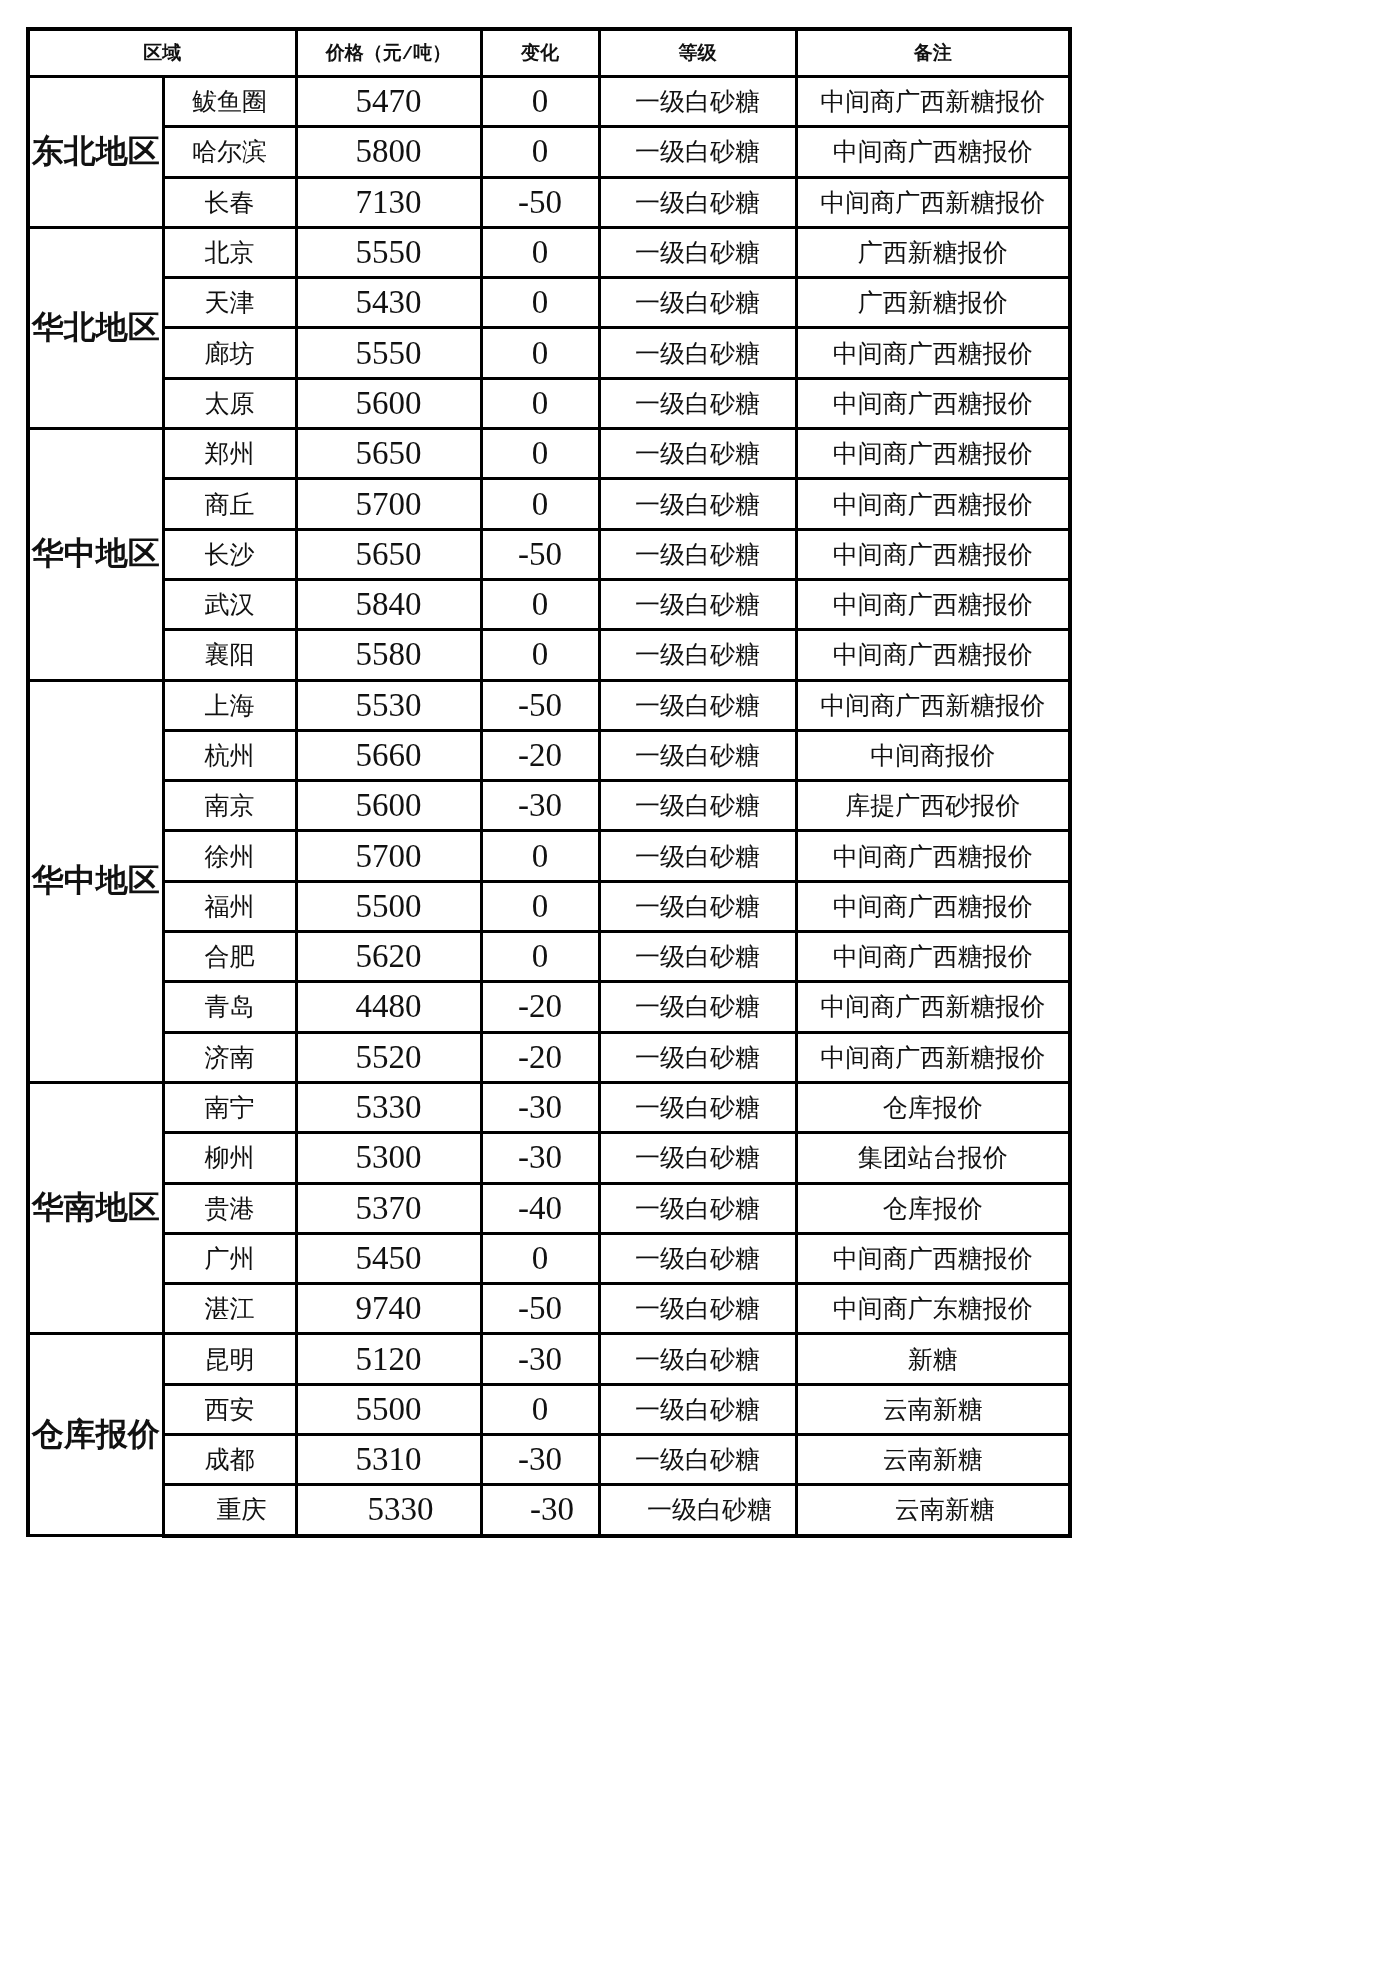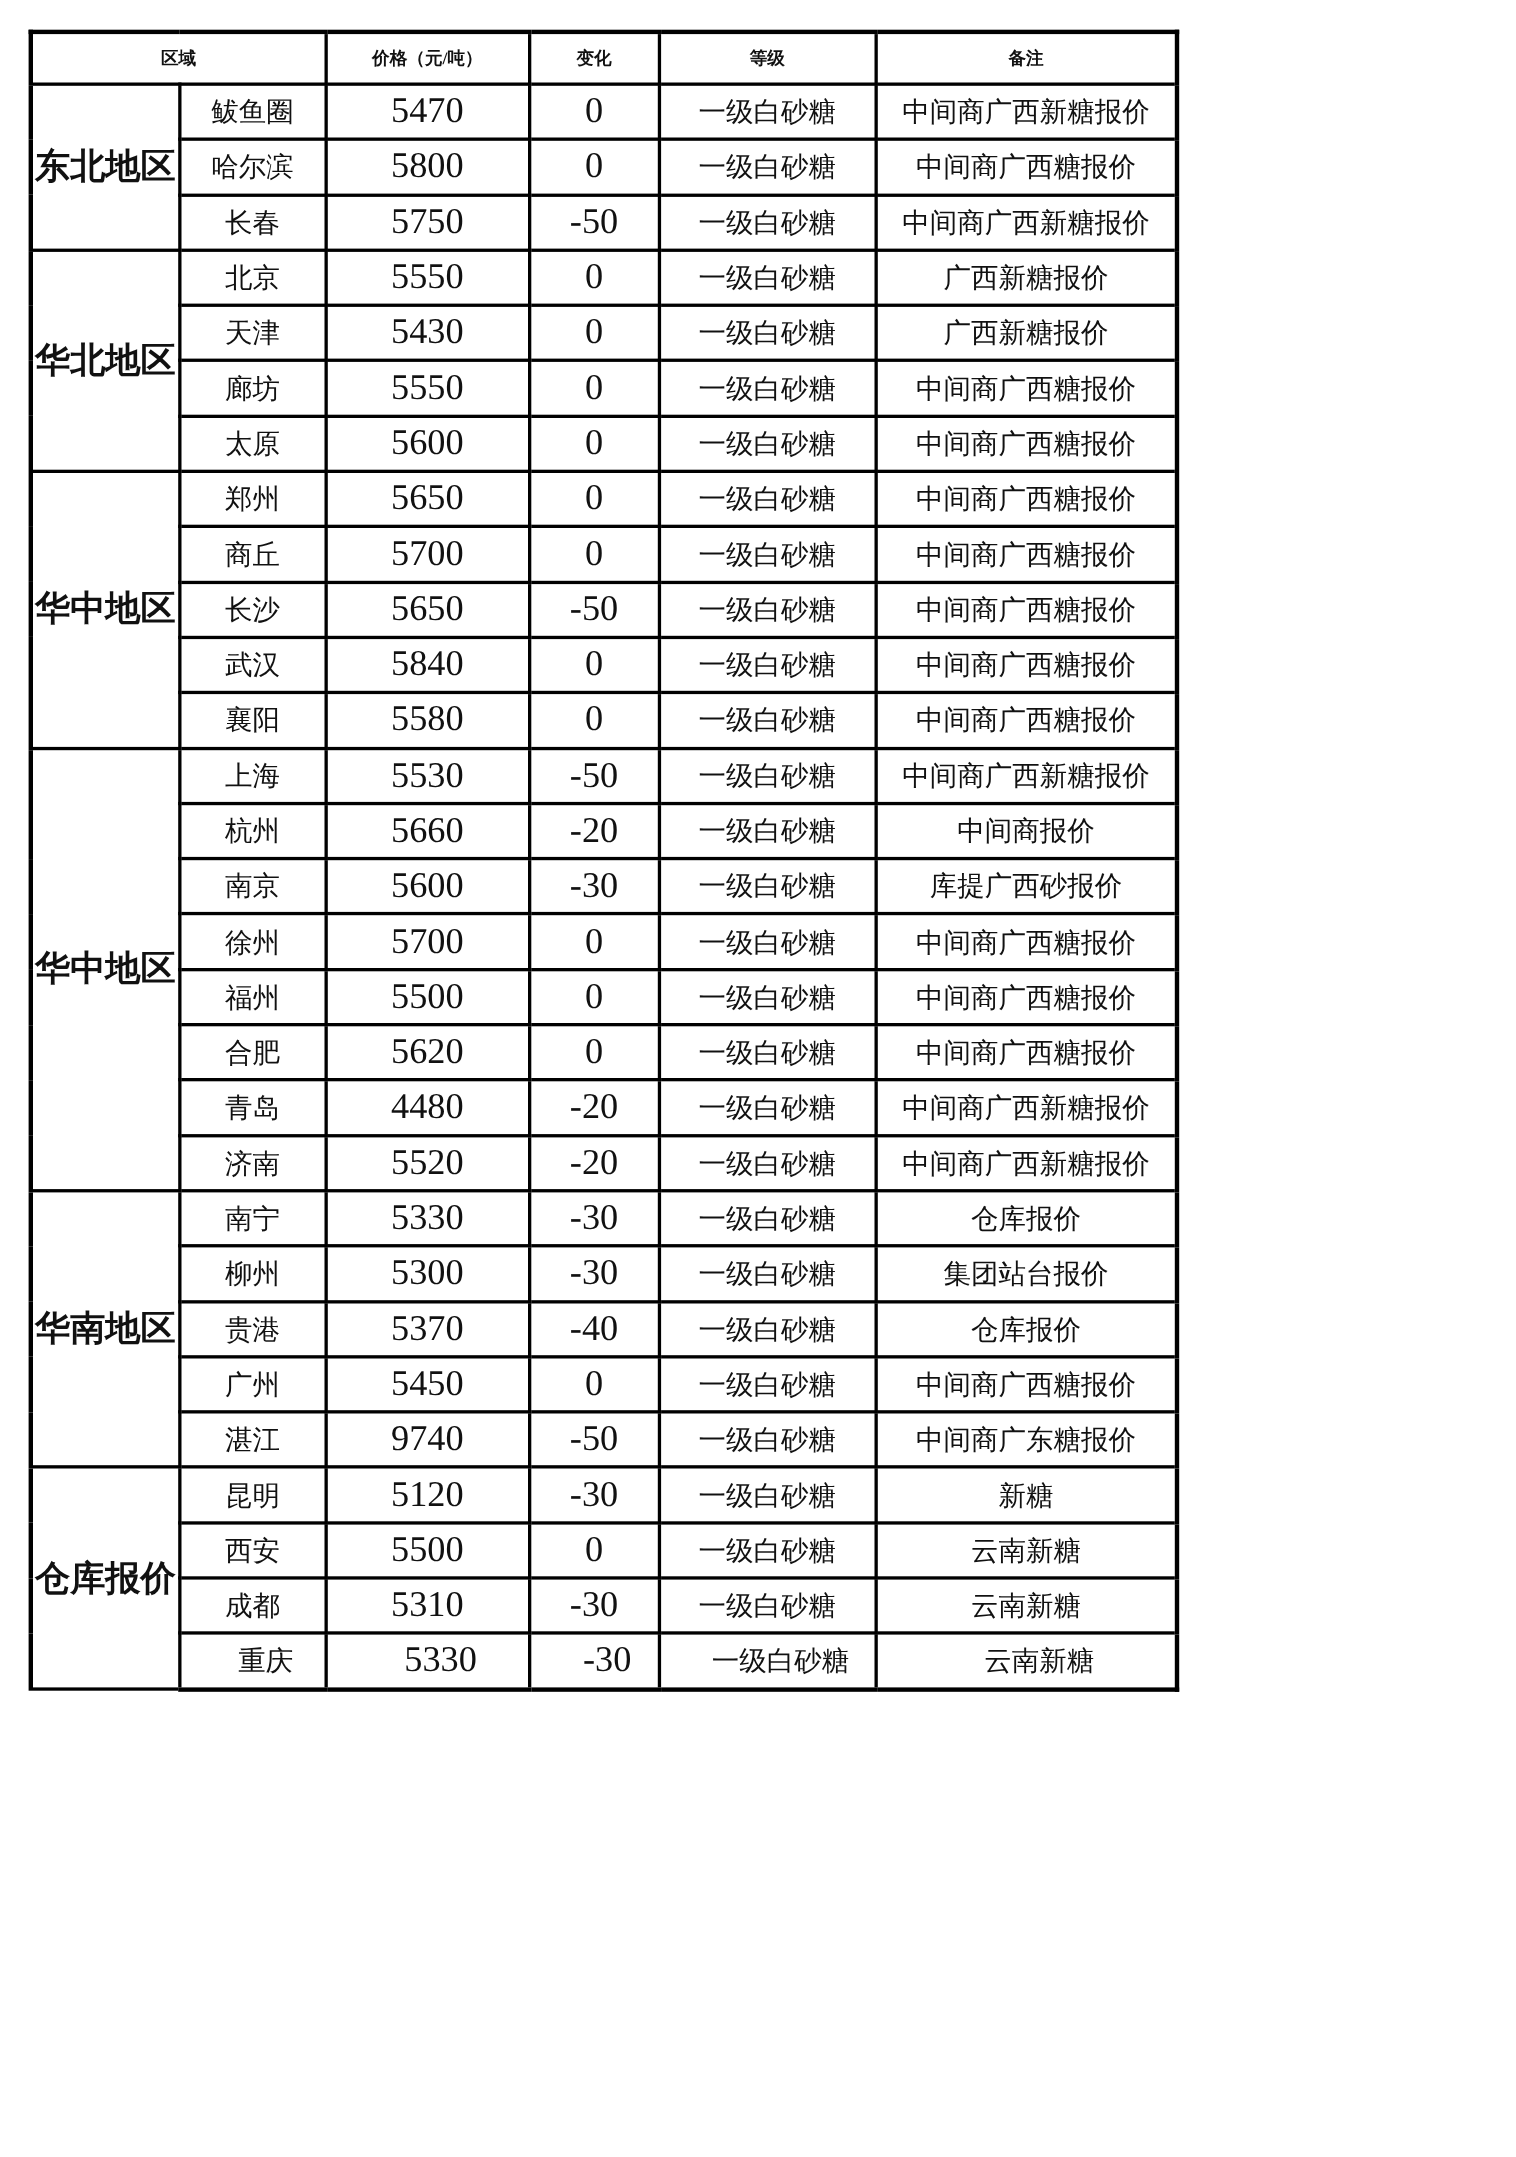--- a/index.html
+++ b/index.html
@@ -15,23 +15,23 @@
     table.price-table th, table.price-table td {
       border: 3px solid #000000;
       text-align: center;
       vertical-align: middle;
       padding: 0;
       white-space: nowrap;
       overflow: hidden;
     }
     table.price-table th {
       height: 44px;
-      font-family: Liberation Serif, serif;
+      font-family: Liberation Mono, monospace;
       font-weight: bold;
-      font-size: 16px;
+      font-size: 19px;
     }
     table.price-table td {
       height: 47.3px;
       font-size: 25px;
       font-weight: normal;
     }
     table.price-table td.region {
       font-family: "DejaVu Sans", "Liberation Sans", sans-serif;
       font-weight: bold;
       font-size: 32px;
@@ -76,21 +76,21 @@
         </tr>
         <tr>
           <td>哈尔滨</td>
           <td class="num">5800</td>
           <td class="num">0</td>
           <td>一级白砂糖</td>
           <td class="note">中间商广西糖报价</td>
         </tr>
         <tr>
           <td>长春</td>
-          <td class="num">5750</td>
+          <td class="num">7130</td>
           <td class="num">-50</td>
           <td>一级白砂糖</td>
           <td class="note">中间商广西新糖报价</td>
         </tr>
         <tr>
           <td class="region" rowspan="4">华北地区</td>
           <td>北京</td>
           <td class="num">5550</td>
           <td class="num">0</td>
           <td>一级白砂糖</td>

